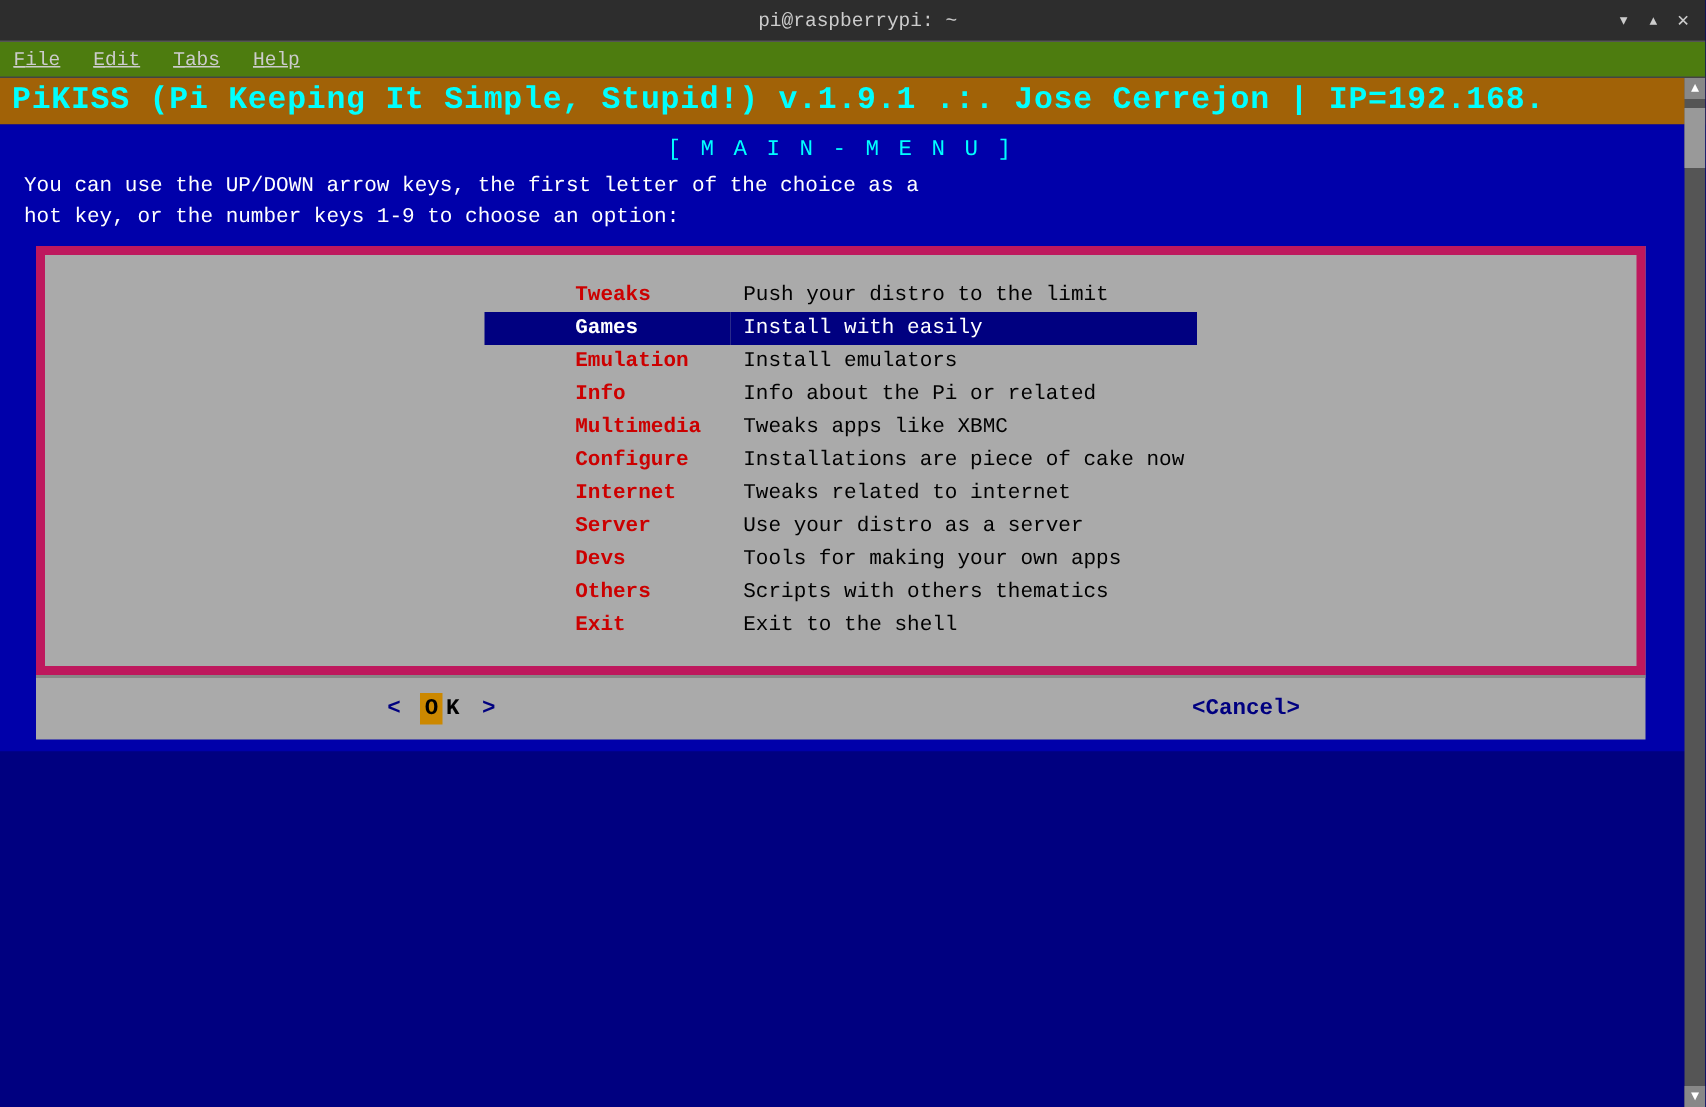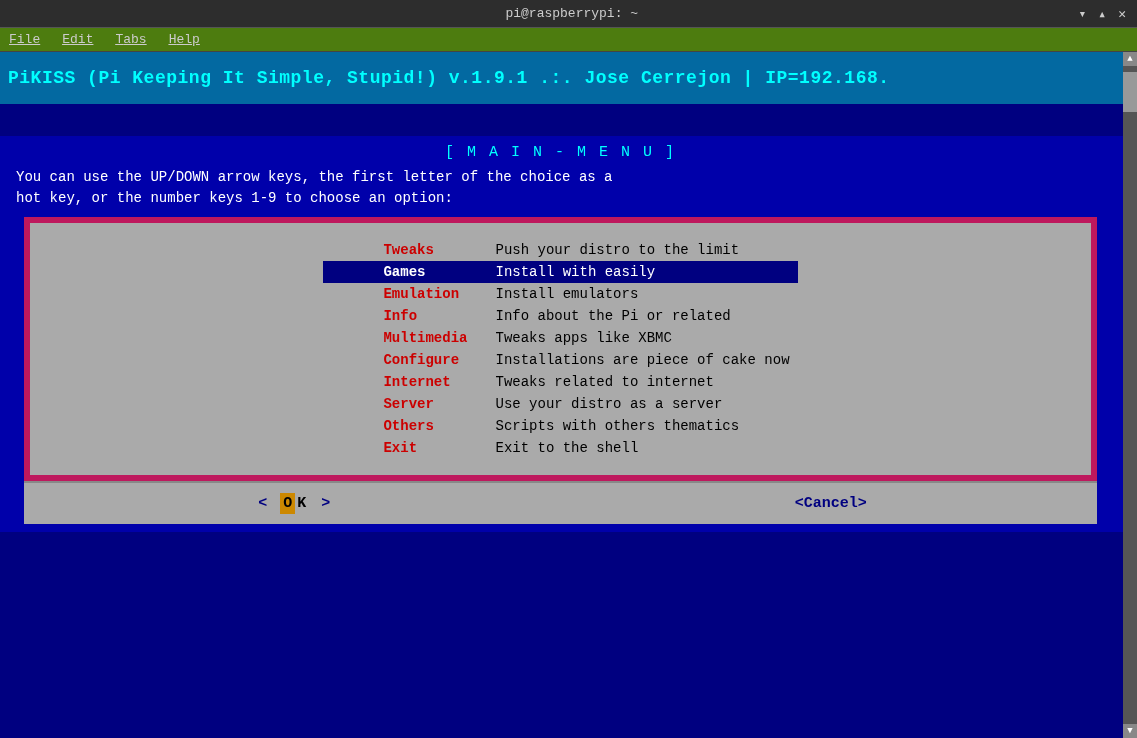--- a/index.html
+++ b/index.html
@@ -61,36 +61,35 @@
     .terminal {
       background: #000080;
       width: 1137px;
       height: 686px;
       position: relative;
       overflow: hidden;
     }
 
     
     .pikiss-header {
-      background: #0369a1;
+      background: #a16207;
       color: #00ffff;
-      font-size: 18px;
-      font-weight: bold;
-      padding: 16px 8px;
+      font-size: 21px;
+      font-weight: bold;
+      padding: 4px 8px;
       white-space: nowrap;
       overflow: hidden;
       font-family: 'Courier New', Courier, monospace;
       letter-spacing: 0.5px;
     }
 
     
     .main-content {
       background: #0000aa;
       padding: 4px 32px 8px 16px;
-      margin-top: 32px;
     }
 
     .main-menu-title {
       color: #00ffff;
       font-size: 15px;
       text-align: center;
       margin: 4px 0 6px 0;
       font-family: 'Courier New', Courier, monospace;
       letter-spacing: 2px;
     }
@@ -292,20 +291,24 @@
               <td class="menu-key"><span style="color:#cc0000;font-weight:bold;">C</span>onfigure</td>
               <td class="menu-desc">Installations are piece of cake now</td>
             </tr>
             <tr class="menu-row">
               <td class="menu-key"><span style="color:#cc0000;font-weight:bold;">I</span>nternet</td>
               <td class="menu-desc">Tweaks related to internet</td>
             </tr>
             <tr class="menu-row">
               <td class="menu-key"><span style="color:#cc0000;font-weight:bold;">S</span>erver</td>
               <td class="menu-desc">Use your distro as a server</td>
+            </tr>
+            <tr class="menu-row">
+              <td class="menu-key"><span style="color:#cc0000;font-weight:bold;">D</span>evs</td>
+              <td class="menu-desc">Tools for making your own apps</td>
             </tr>
             <tr class="menu-row">
               <td class="menu-key"><span style="color:#cc0000;font-weight:bold;">O</span>thers</td>
               <td class="menu-desc">Scripts with others thematics</td>
             </tr>
             <tr class="menu-row">
               <td class="menu-key"><span style="color:#cc0000;font-weight:bold;">E</span>xit</td>
               <td class="menu-desc">Exit to the shell</td>
             </tr>
           </tbody>

